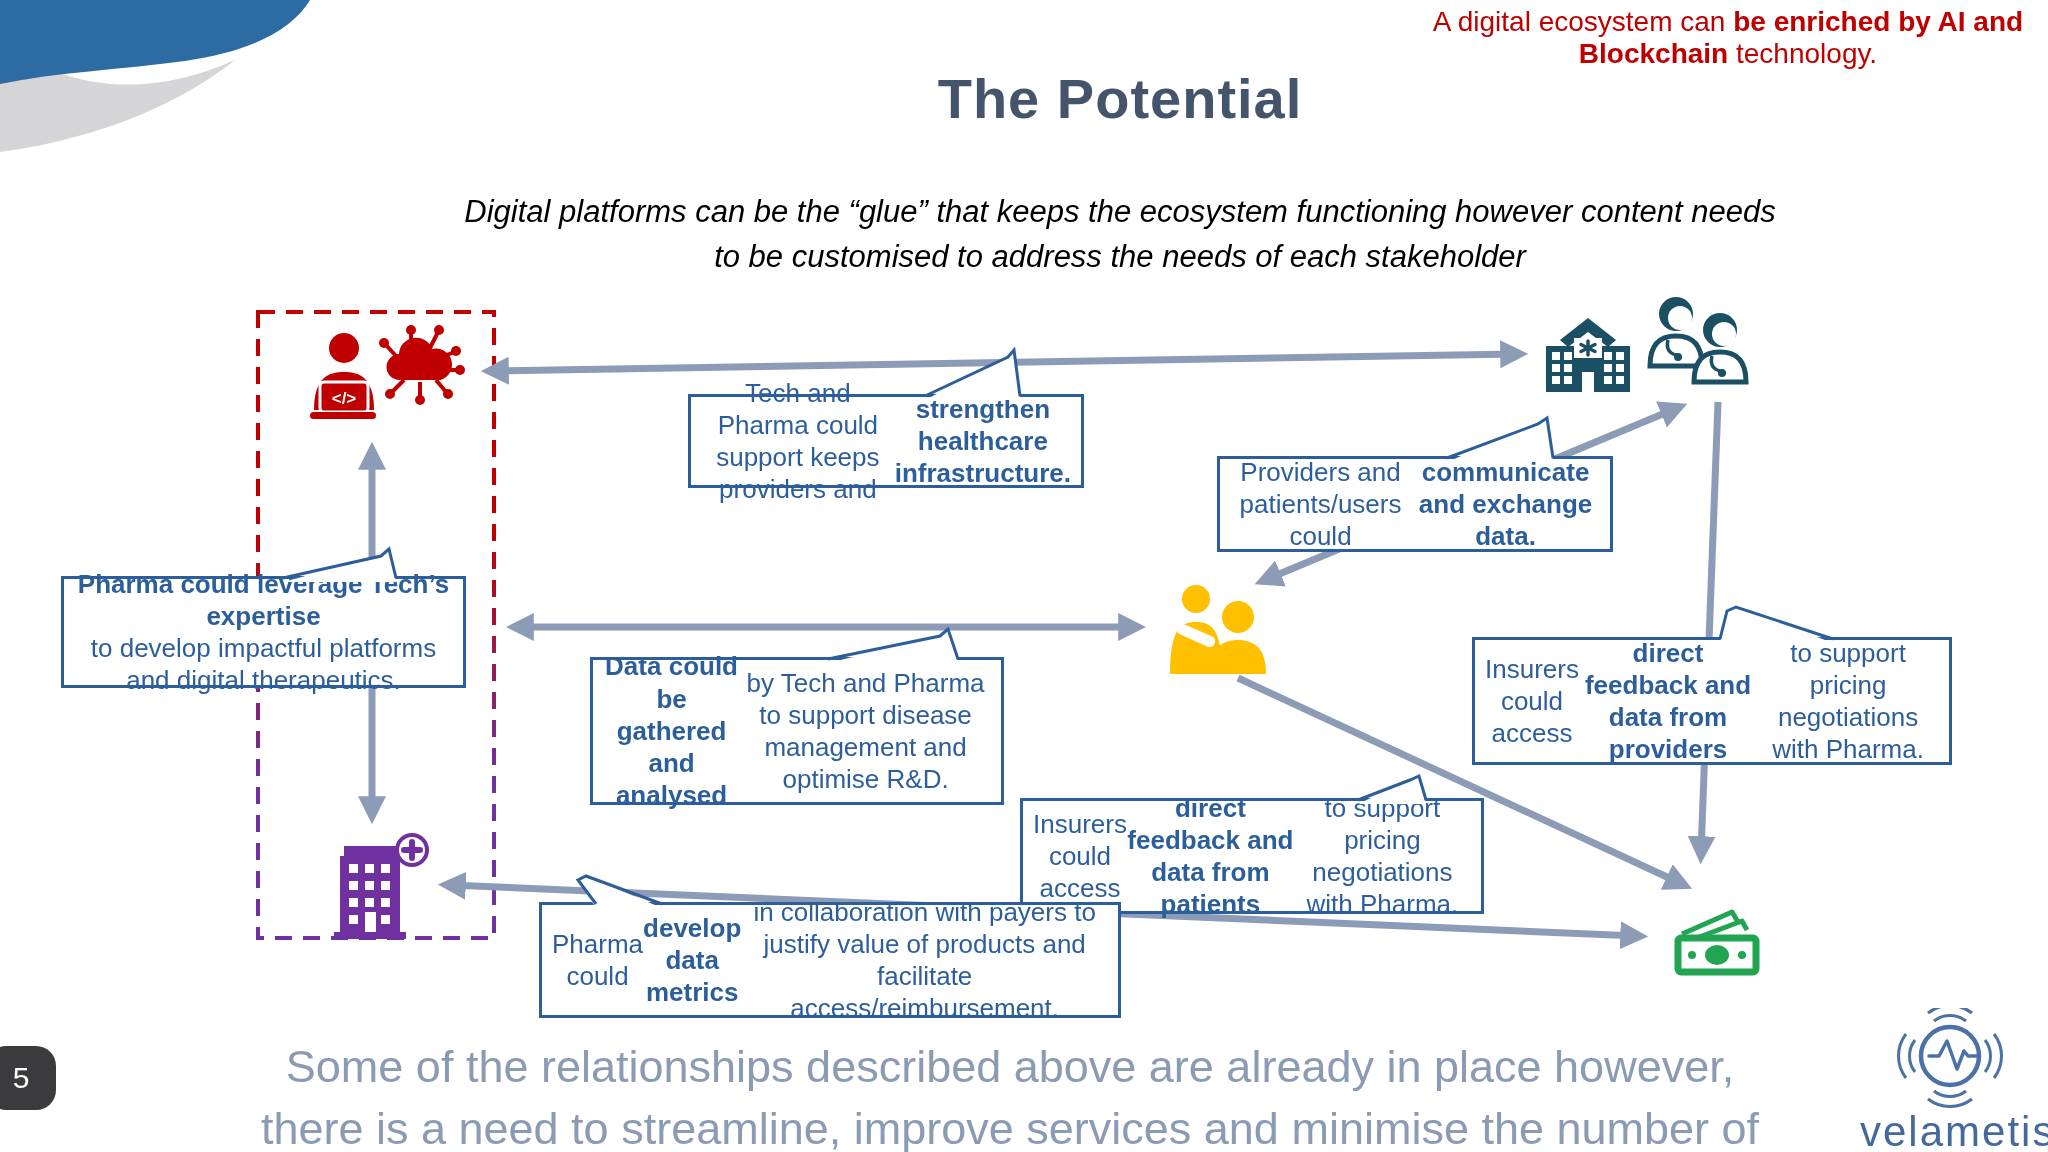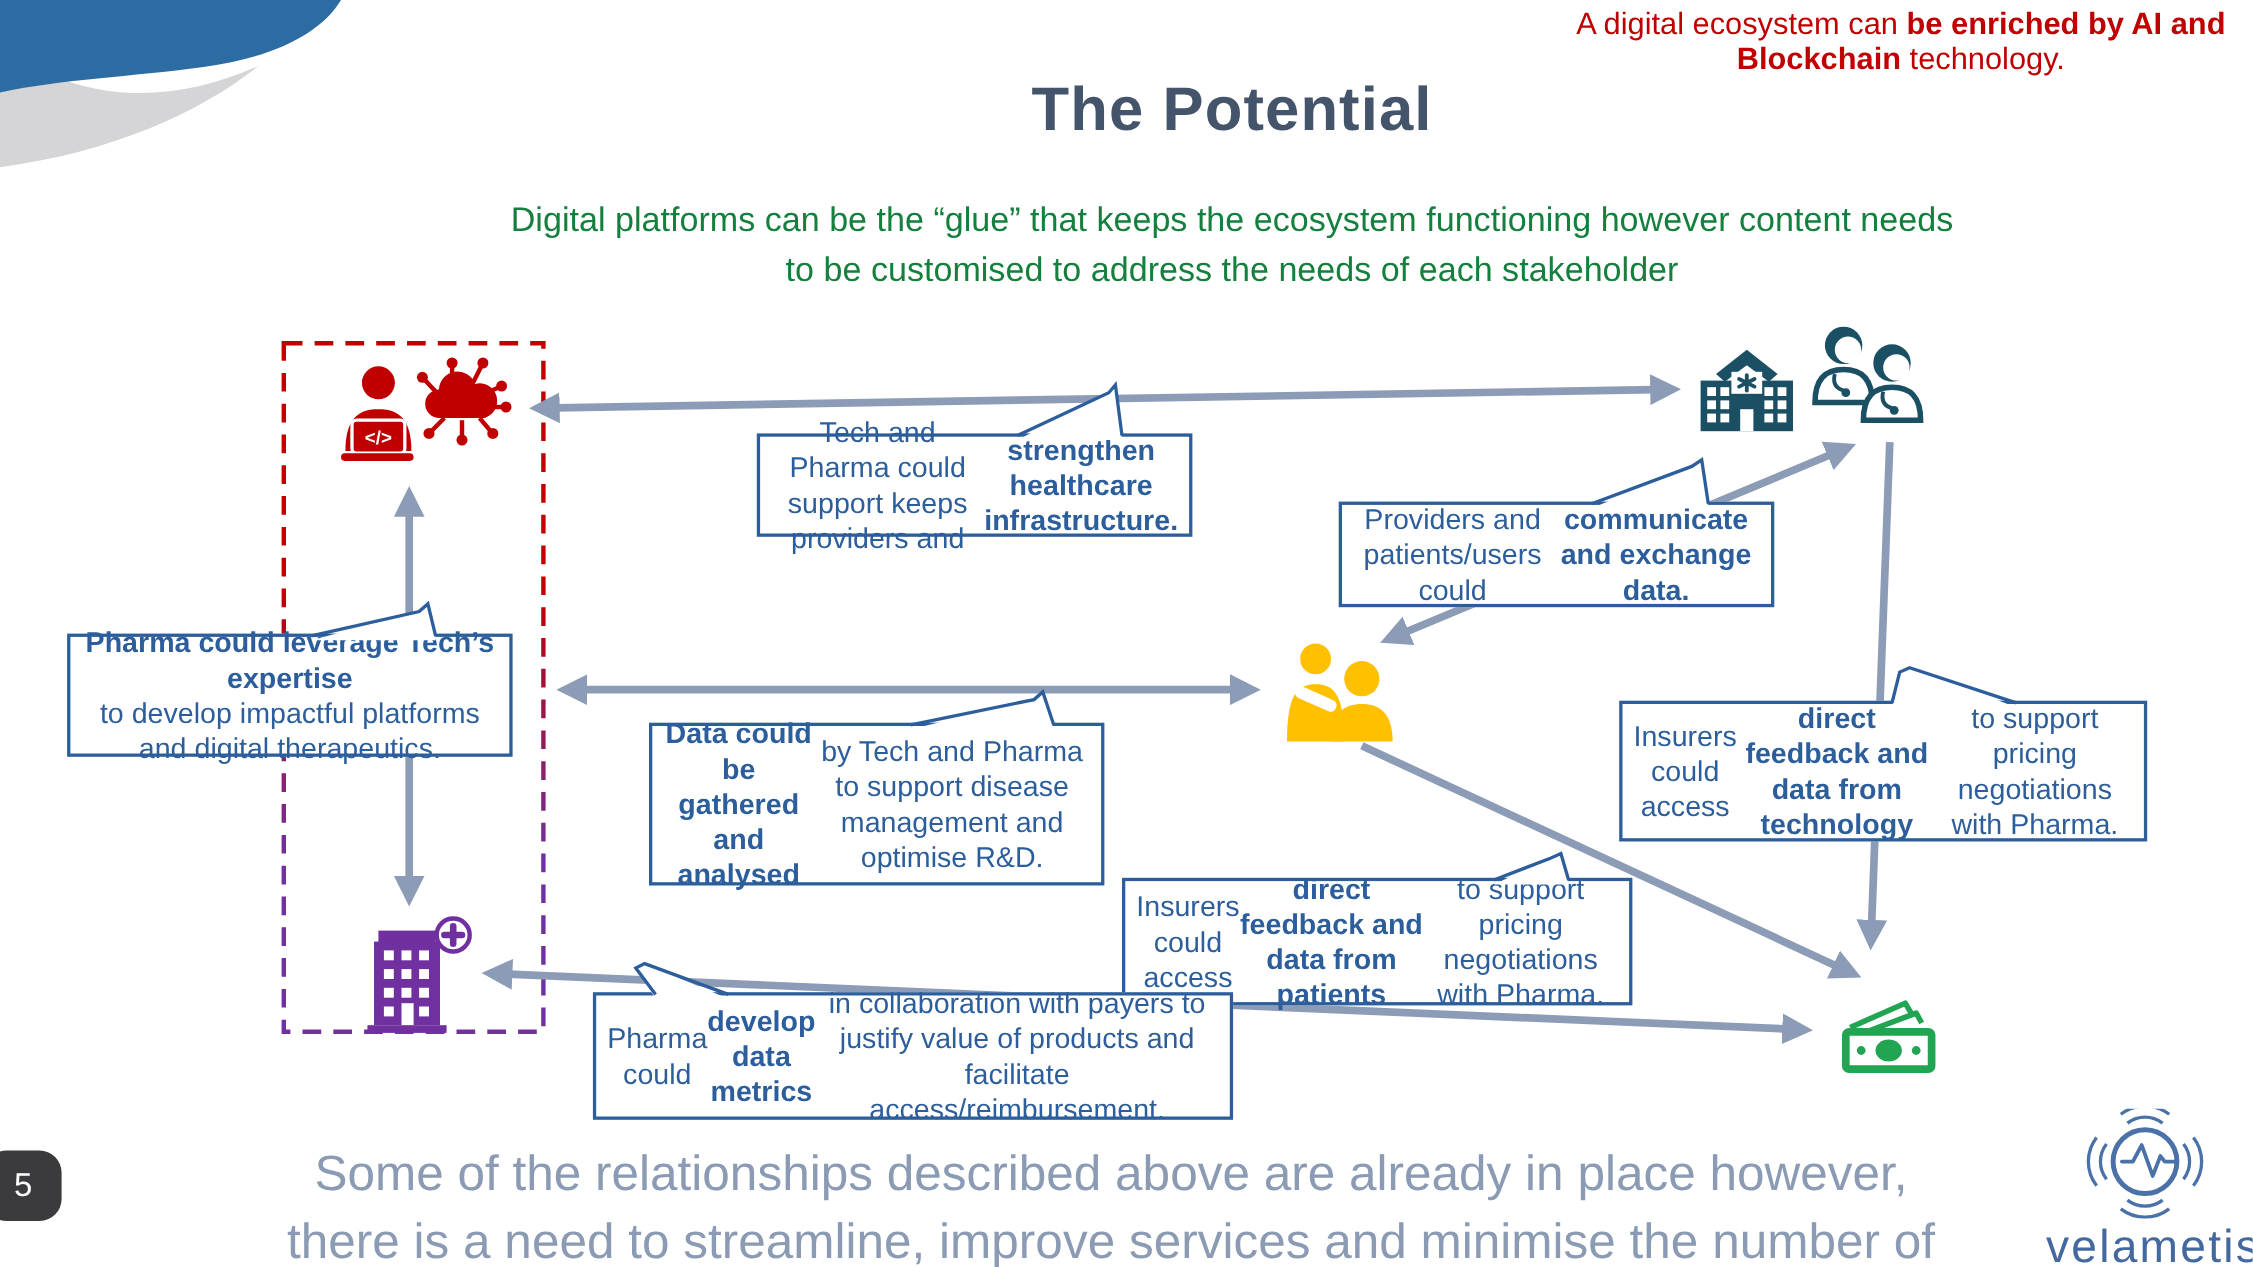--- a/index.html
+++ b/index.html
@@ -8,21 +8,21 @@
   .abs{position:absolute;}
   .b{font-weight:bold;}
 
   .corner-wave{left:0;top:0;pointer-events:none;}
 
   .note{top:6px;right:10px;width:620px;text-align:center;color:#c00000;
         font-size:28px;line-height:1.16;}
   .title{left:200px;top:66px;width:1840px;text-align:center;color:#44546a;
          font-size:56px;font-weight:bold;letter-spacing:1px;}
   .subtitle{left:200px;top:178px;width:1840px;text-align:center;}
-  .subtitle .inner{max-width:1340px;margin:0 auto;color:#15803d;font-size:31px;line-height:1.45;}
+  .subtitle .inner{max-width:1340px;margin:12px auto;color:#000000;font-size:31px;line-height:1.45;font-style:italic;}
   .footer{left:0;top:1036px;width:2020px;text-align:center;}
   .footer .inner{max-width:1560px;margin:0 auto;color:#8b9bb4;font-size:45px;line-height:1.38;}
 
   .diagram-svg{left:0;top:0;}
   .tails-svg{left:0;top:0;pointer-events:none;}
 
   .callout{position:absolute;box-sizing:border-box;background:#fff;border:3px solid #2d5e9c;
            color:#2d5e9c;font-size:26px;line-height:1.24;text-align:center;
            display:flex;align-items:center;justify-content:center;padding:4px 10px;}
   .c1{left:688px;top:394px;width:396px;height:94px;}
@@ -209,21 +209,21 @@
   <div class="callout c3">
       <span class="b">Pharma could leverage Tech’s expertise</span>
       <span> to develop impactful platforms and digital therapeutics.</span>
     </div>
   <div class="callout c4">
       <span class="b">Data could be gathered and analysed</span>
       <span> by Tech and Pharma to support disease management and optimise R&amp;D.</span>
     </div>
   <div class="callout c5">
       <span>Insurers could access </span>
-      <span class="b">direct feedback and data from technology</span>
+      <span class="b">direct feedback and data from providers</span>
       <span> to support pricing negotiations with Pharma.</span>
     </div>
   <div class="callout c6">
       <span>Insurers could access </span>
       <span class="b">direct feedback and data from patients</span>
       <span> to support pricing negotiations with Pharma.</span>
     </div>
   <div class="callout c7">
       <span>Pharma could </span>
       <span class="b">develop data metrics</span>

